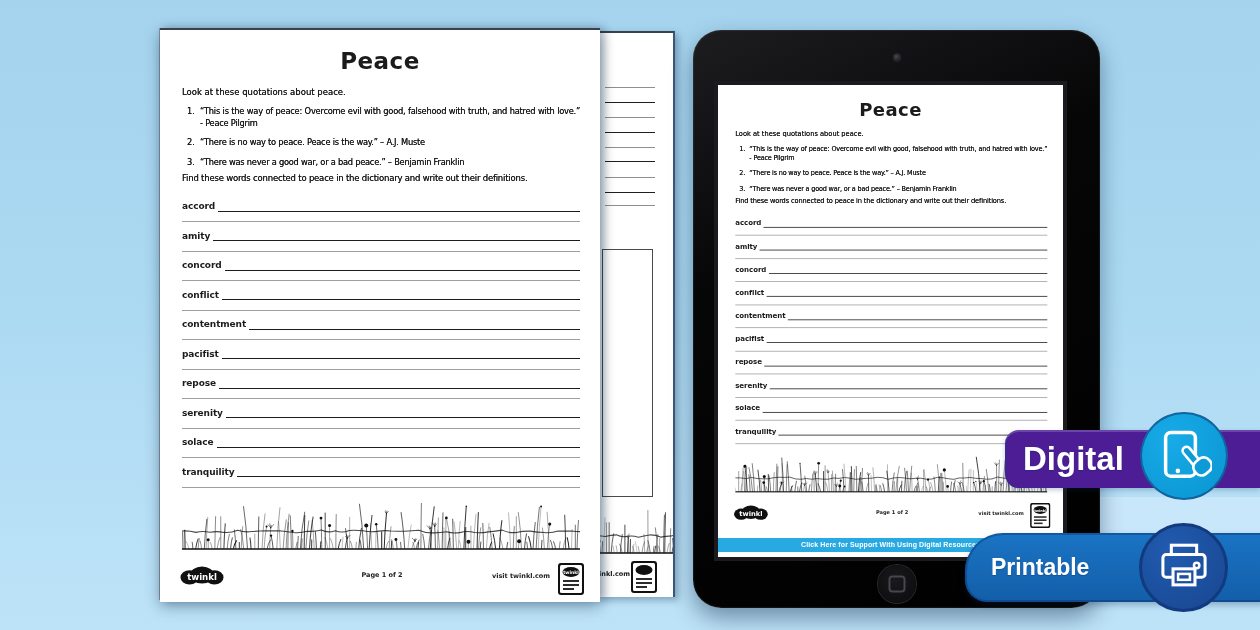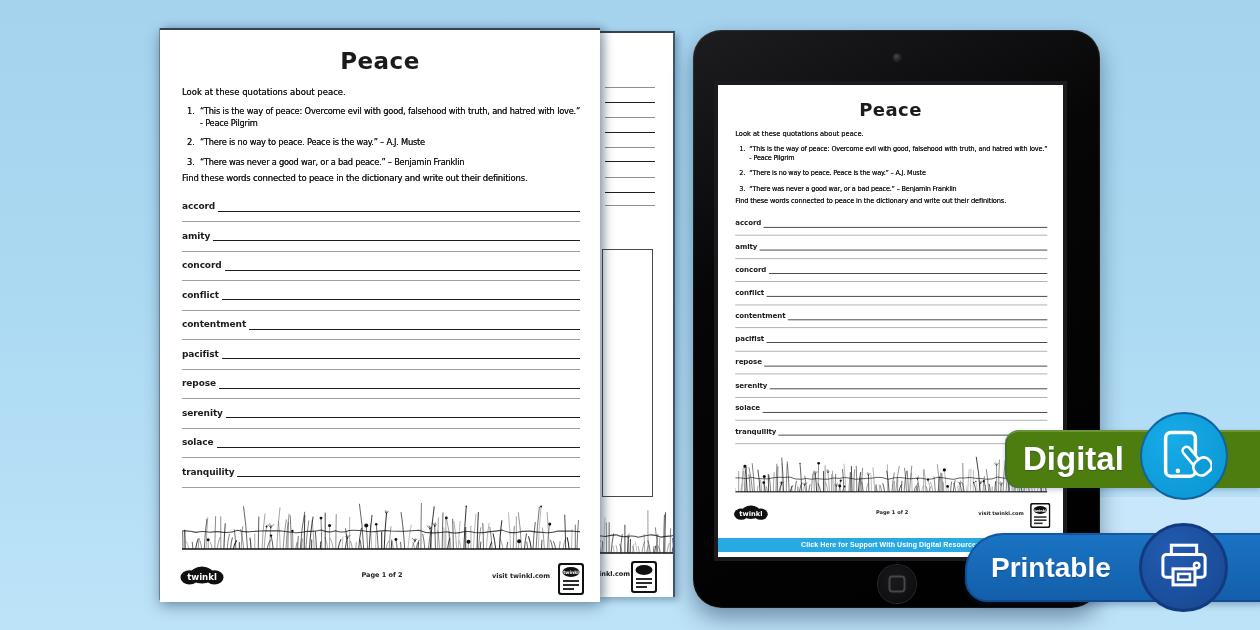--- a/index.html
+++ b/index.html
@@ -68,28 +68,28 @@
                   line-height:14px;text-align:center;letter-spacing:.1px;cursor:pointer}
   .home-btn{position:absolute;left:50%;transform:translateX(-50%);top:535px;width:38px;height:38px;border-radius:50%;
             background:radial-gradient(circle at 45% 40%,#1a1a1e,#0a0a0c);box-shadow:0 0 0 1px #2a2a2f}
   .home-btn::after{content:"";position:absolute;left:50%;top:50%;transform:translate(-50%,-50%);
             width:13px;height:13px;border:2px solid #46464c;border-radius:4px}
 
   
   .ribbon{position:absolute;display:flex;align-items:center;color:#fff;z-index:3;
           font-family:"Liberation Sans",sans-serif;font-weight:bold}
   .ribbon-label{text-shadow:0 1px 1px rgba(0,40,90,.3)}
-  .ribbon.digital{left:1005px;top:430px;width:255px;height:58px;background:#4d7c0f;
+  .ribbon.digital{left:1005px;top:430px;width:255px;height:58px;background:#4c1d95;
           border-radius:14px 0 0 14px;
           box-shadow:inset 0 2px 0 rgba(255,255,255,.18),inset 2px 0 0 rgba(13,70,130,.22),0 2px 5px rgba(20,50,100,.25)}
   .ribbon.digital .ribbon-label{padding-left:18px;font-size:33px}
   .ribbon.printable{left:965px;top:533px;width:300px;height:69px;
           background:linear-gradient(#1a74c4,#135ea9);border-radius:38px 0 0 22px;
           box-shadow:inset 0 0 0 2px rgba(10,45,105,.4),0 3px 6px rgba(15,40,80,.3)}
-  .ribbon.printable .ribbon-label{padding-left:26px;font-size:28px}
+  .ribbon.printable .ribbon-label{padding-left:26px;font-size:23px}
   .circle{position:absolute;border-radius:50%;display:flex;align-items:center;justify-content:center;z-index:4}
   .digital-circle{left:1140px;top:412px;width:88px;height:88px;
           background:radial-gradient(circle at 35% 30%,#17abe7,#0a95d2);
           border:2px solid rgba(20,50,110,.55)}
   .printable-circle{left:1139px;top:523px;width:89px;height:89px;
           background:radial-gradient(circle at 35% 30%,#215bb0,#18468f);
           border:3px solid #123a80}
 </style>
 </head>
 <body>

